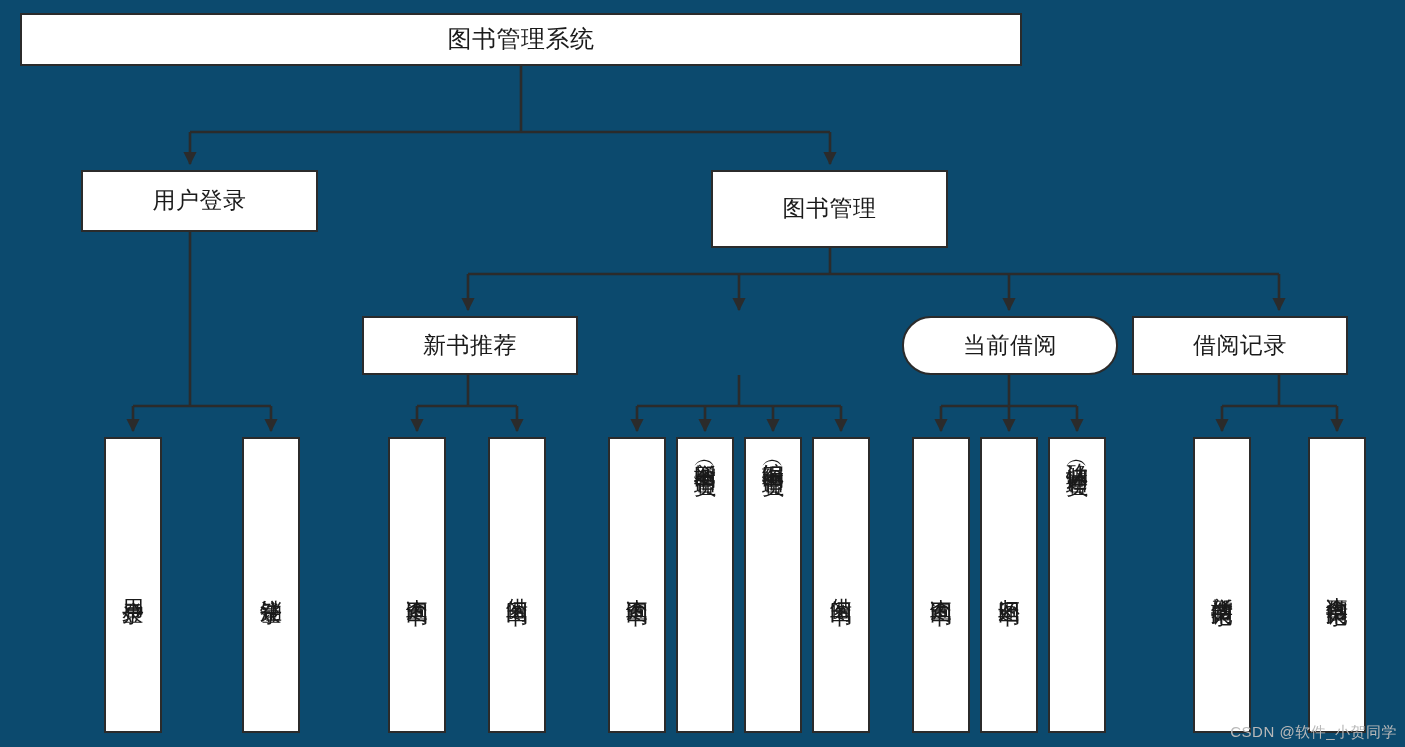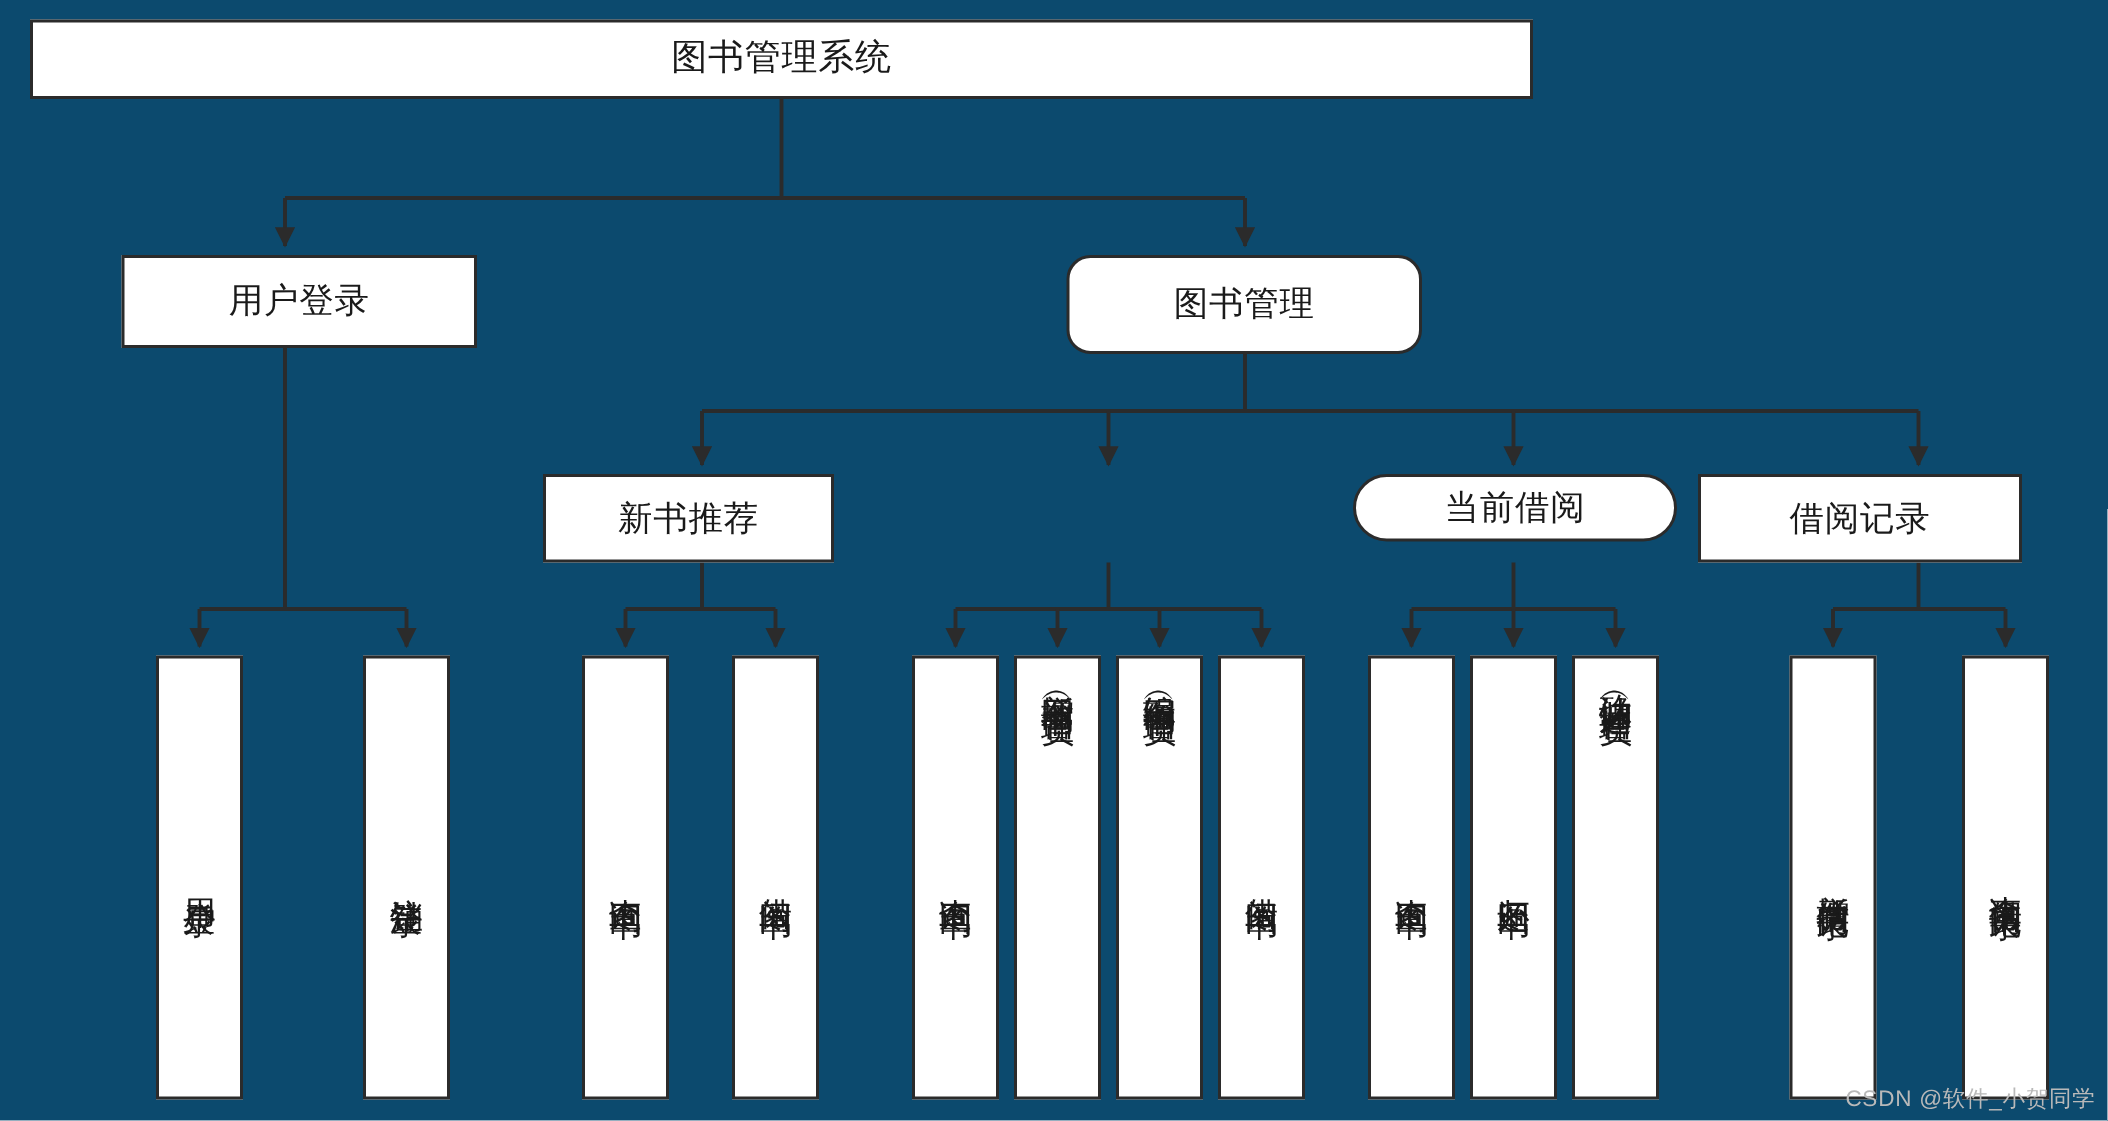--- a/index.html
+++ b/index.html
@@ -136,28 +136,28 @@
     </g>
   </svg>
 
   <div class="node h root" style="left:20px; top:13px; width:1002px; height:53px;">
     <span class="lbl">图书管理系统</span>
   </div>
 
   <div class="node h" style="left:81px; top:170px; width:237px; height:62px;">
     <span class="lbl">用户登录</span>
   </div>
-  <div class="node h" style="left:711px; top:170px; width:237px; height:66px;border-radius:16px;">
+  <div class="node h" style="left:711px; top:170px; width:237px; height:78px;">
     <span class="lbl">图书管理</span>
   </div>
 
-  <div class="node h" style="left:362px; top:316px; width:194px; height:59px;">
+  <div class="node h" style="left:362px; top:316px; width:216px; height:59px;">
     <span class="lbl">新书推荐</span>
   </div>
-  <div class="node h" style="left:902px; top:316px; width:216px; height:45px;border-radius:29px;">
+  <div class="node h" style="left:902px; top:316px; width:216px; height:59px;border-radius:29px;">
     <span class="lbl">当前借阅</span>
   </div>
   <div class="node h" style="left:1132px; top:316px; width:216px; height:59px;">
     <span class="lbl">借阅记录</span>
   </div>
 
   <div class="node v vcenter" style="left:104px; top:437px; width:58px; height:296px;">
     <span class="lbl">用户登录</span>
   </div>
   <div class="node v vcenter" style="left:242px; top:437px; width:58px; height:296px;">

